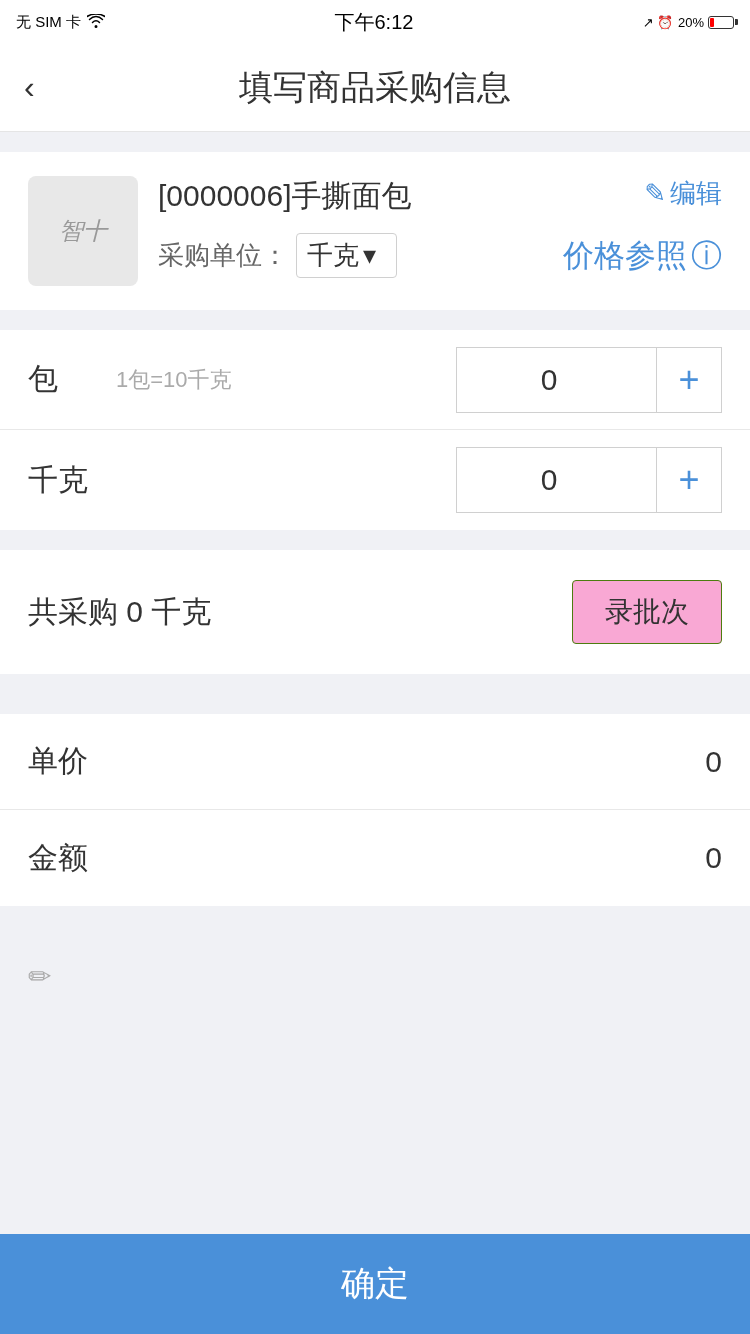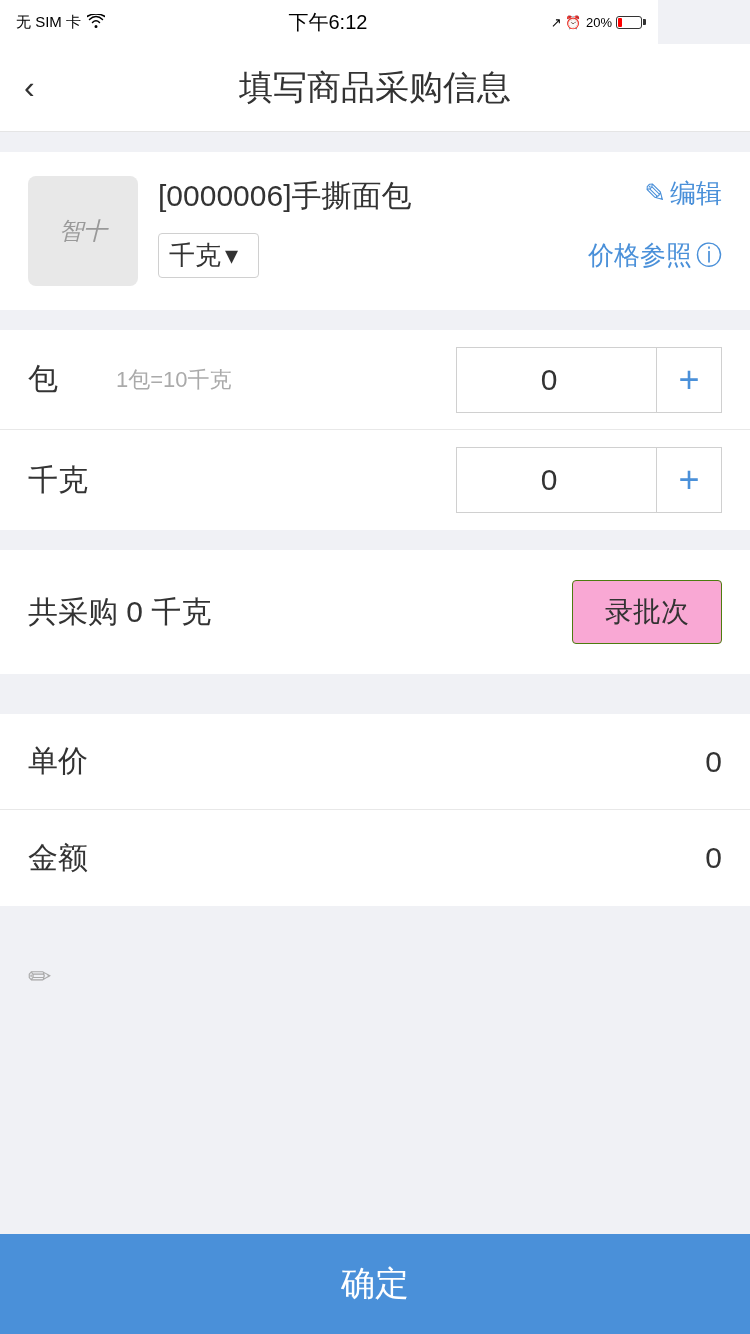--- a/index.html
+++ b/index.html
@@ -8,21 +8,21 @@
       width: 750px;
       min-height: 1334px;
       font-family: -apple-system, "PingFang SC", "Helvetica Neue", sans-serif;
       background: #f0f1f5;
       font-size: 28px;
       color: #333;
     }
 
     
     .status-bar {
-      width: 658px;
+      width: 750px;
       height: 44px;
       background: #fff;
       display: flex;
       align-items: center;
       justify-content: space-between;
       padding: 0 16px;
       font-size: 15px;
       color: #000;
     }
     .status-left { display: flex; align-items: center; gap: 6px; }
@@ -129,21 +129,21 @@
       font-size: 26px;
       color: #333;
       position: relative;
       display: inline-flex;
       align-items: center;
       gap: 4px;
       cursor: pointer;
     }
     .price-ref {
       color: #4a90d9;
-      font-size: 26px;
+      font-size: 31px;
       display: flex;
       align-items: center;
       gap: 4px;
       cursor: pointer;
     }
 
     
     .section-divider {
       height: 20px;
       background: #f0f1f5;
@@ -336,20 +336,21 @@
   <div class="product-info">
     <div class="product-header">
       <span class="product-name">[0000006]手撕面包</span>
       <div class="edit-btn">
         <span>✎</span>
         <span>编辑</span>
       </div>
     </div>
     <div class="product-meta">
       <div class="unit-label">
+        <span>采购单位：</span>
         <div class="unit-select">
           <span>千克</span>
           <span>▾</span>
         </div>
       </div>
       <div class="price-ref">
         <span>价格参照</span>
         <span>ⓘ</span>
       </div>
     </div>

